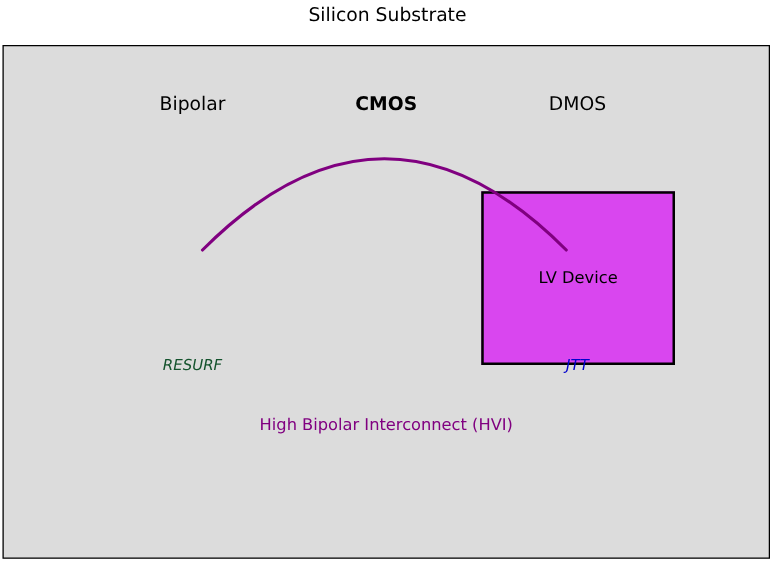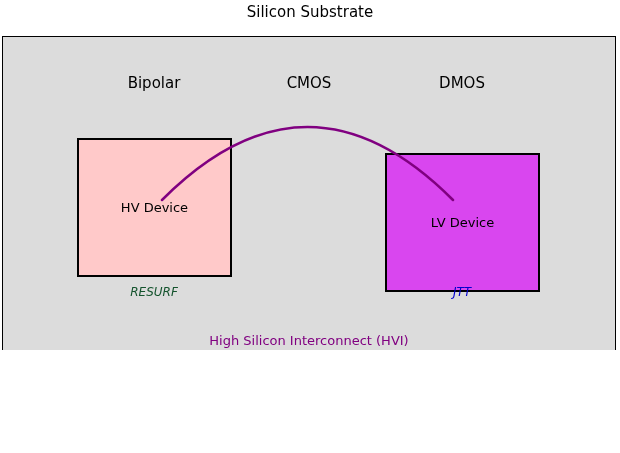--- a/index.html
+++ b/index.html
@@ -1,21 +1,21 @@
 <!DOCTYPE html>
 <html><head>
 <meta charset="utf-8">
 <style>
   html, body { margin: 0; padding: 0; background: #ffffff; }
   body { font-family: "DejaVu Sans", "Liberation Sans", sans-serif; }
 
   .figure {
     position: relative;
     width: 620px;
-    height: 350px;
+    height: 453px;
     background: #ffffff;
     overflow: hidden;
   }
 
   .figure-title {
     position: absolute;
     left: 0; top: 3px;
     width: 100%;
     text-align: center;
     font-size: 15px;
@@ -33,21 +33,21 @@
 
   .region-label {
     position: absolute;
     top: 74px;
     transform: translateX(-50%);
     font-size: 15px;
     color: #000000;
     white-space: nowrap;
   }
   .region-label.bipolar { left: 154px; }
-  .region-label.cmos    { left: 309px; }
+  .region-label.cmos    { left: 309px; font-weight: bold; }
   .region-label.dmos    { left: 462px; }
 
   .device-box {
     position: absolute;
     top: 138px;
     width: 155px; height: 139px;
     box-sizing: border-box;
     border: 2px solid #000000;
     display: flex;
     align-items: center;
@@ -91,31 +91,28 @@
 <div class="figure">
 
   <div class="figure-title">Silicon Substrate</div>
 
   <div class="substrate" style="background: rgb(220, 220, 220);"></div>
 
   <div class="region-label bipolar">Bipolar</div>
   <div class="region-label cmos">CMOS</div>
   <div class="region-label dmos">DMOS</div>
 
-  <div class="device-box hv" style="background: rgb(255, 201, 201);">
-    <span>HV Device</span>
-  </div>
 
   <div class="device-box lv" style="background: #d946ef; margin-top: 15px;">
     <span>LV Device</span>
   </div>
 
   <div class="tech-label resurf" style="color: #14532d;">RESURF</div>
 
   <div class="tech-label jtt" style="color: rgb(0, 0, 205);">JTT</div>
 
   <svg class="curve-layer" viewBox="0 0 620 453">
     <path d="M 162 200 Q 307.5 54 453 200" fill="none" stroke-width="2.5" stroke-linecap="round" stroke="#800080"></path>
   </svg>
 
-  <div class="interconnect-label" style="color: rgb(128, 0, 128);">High Silicon Interconnect (HVI)</div>
+  <div class="interconnect-label" style="color: rgb(128, 0, 128);">High Bipolar Interconnect (HVI)</div>
 
 </div>
 
 </body></html>

